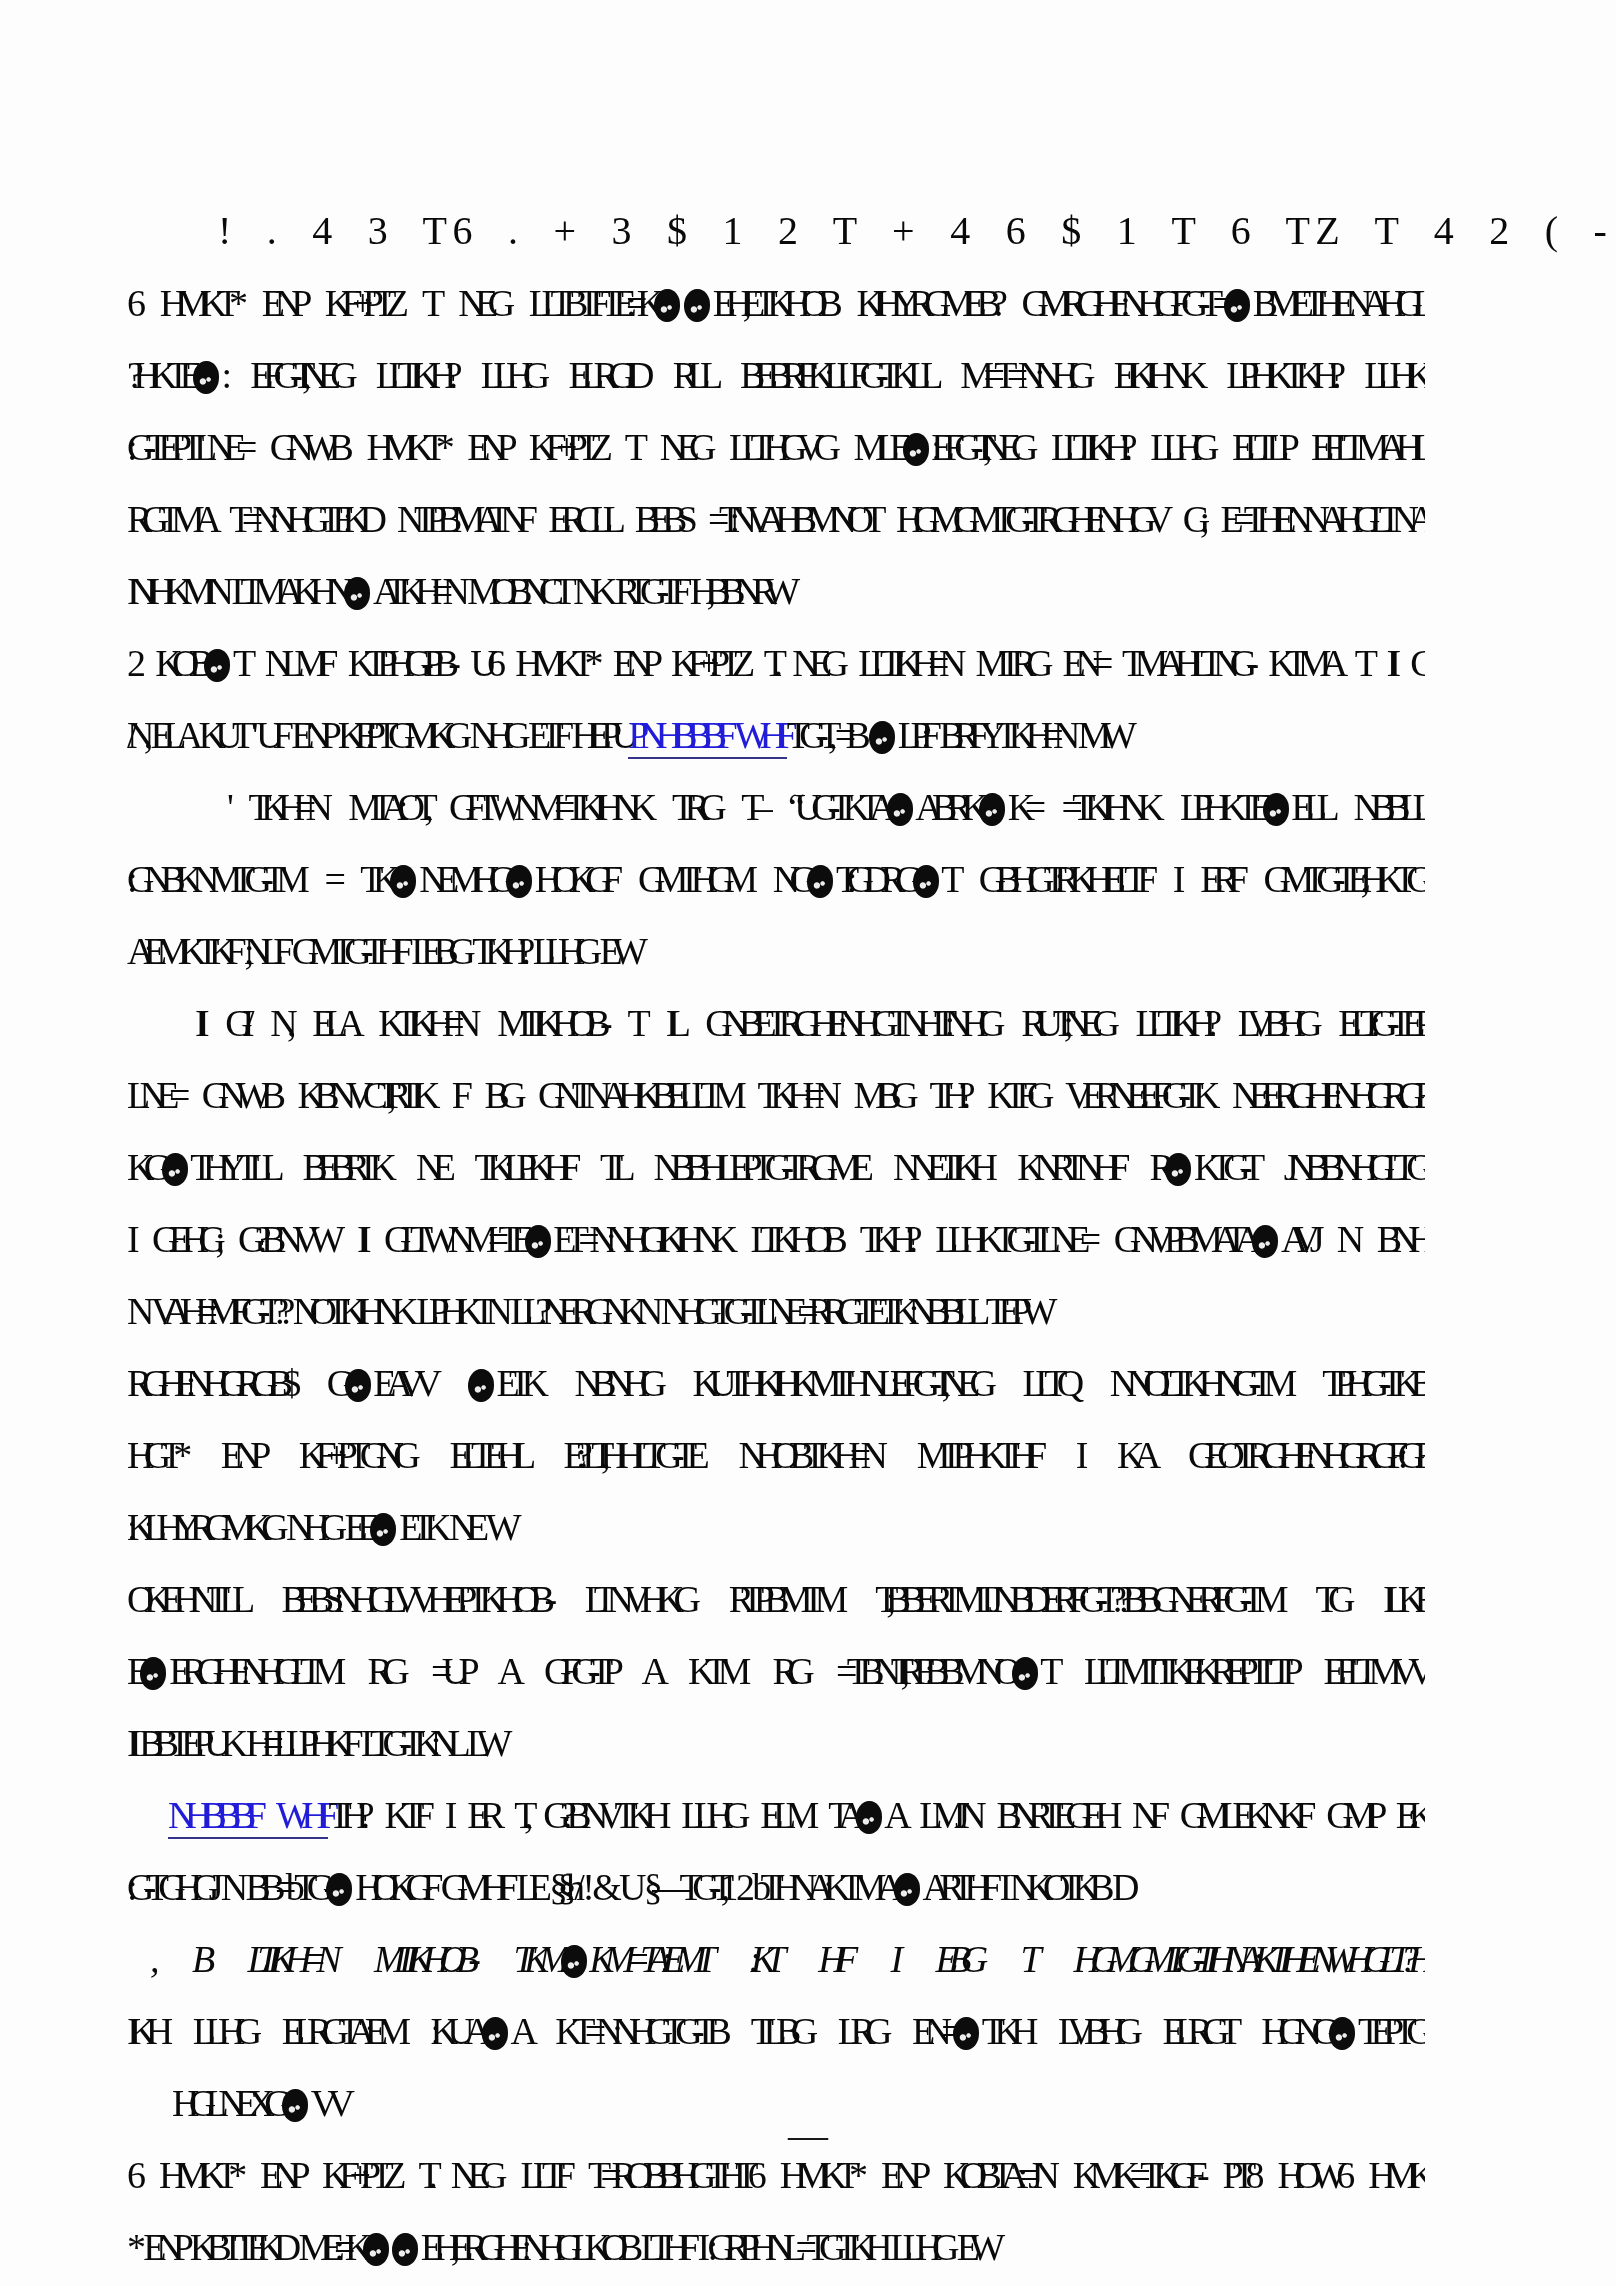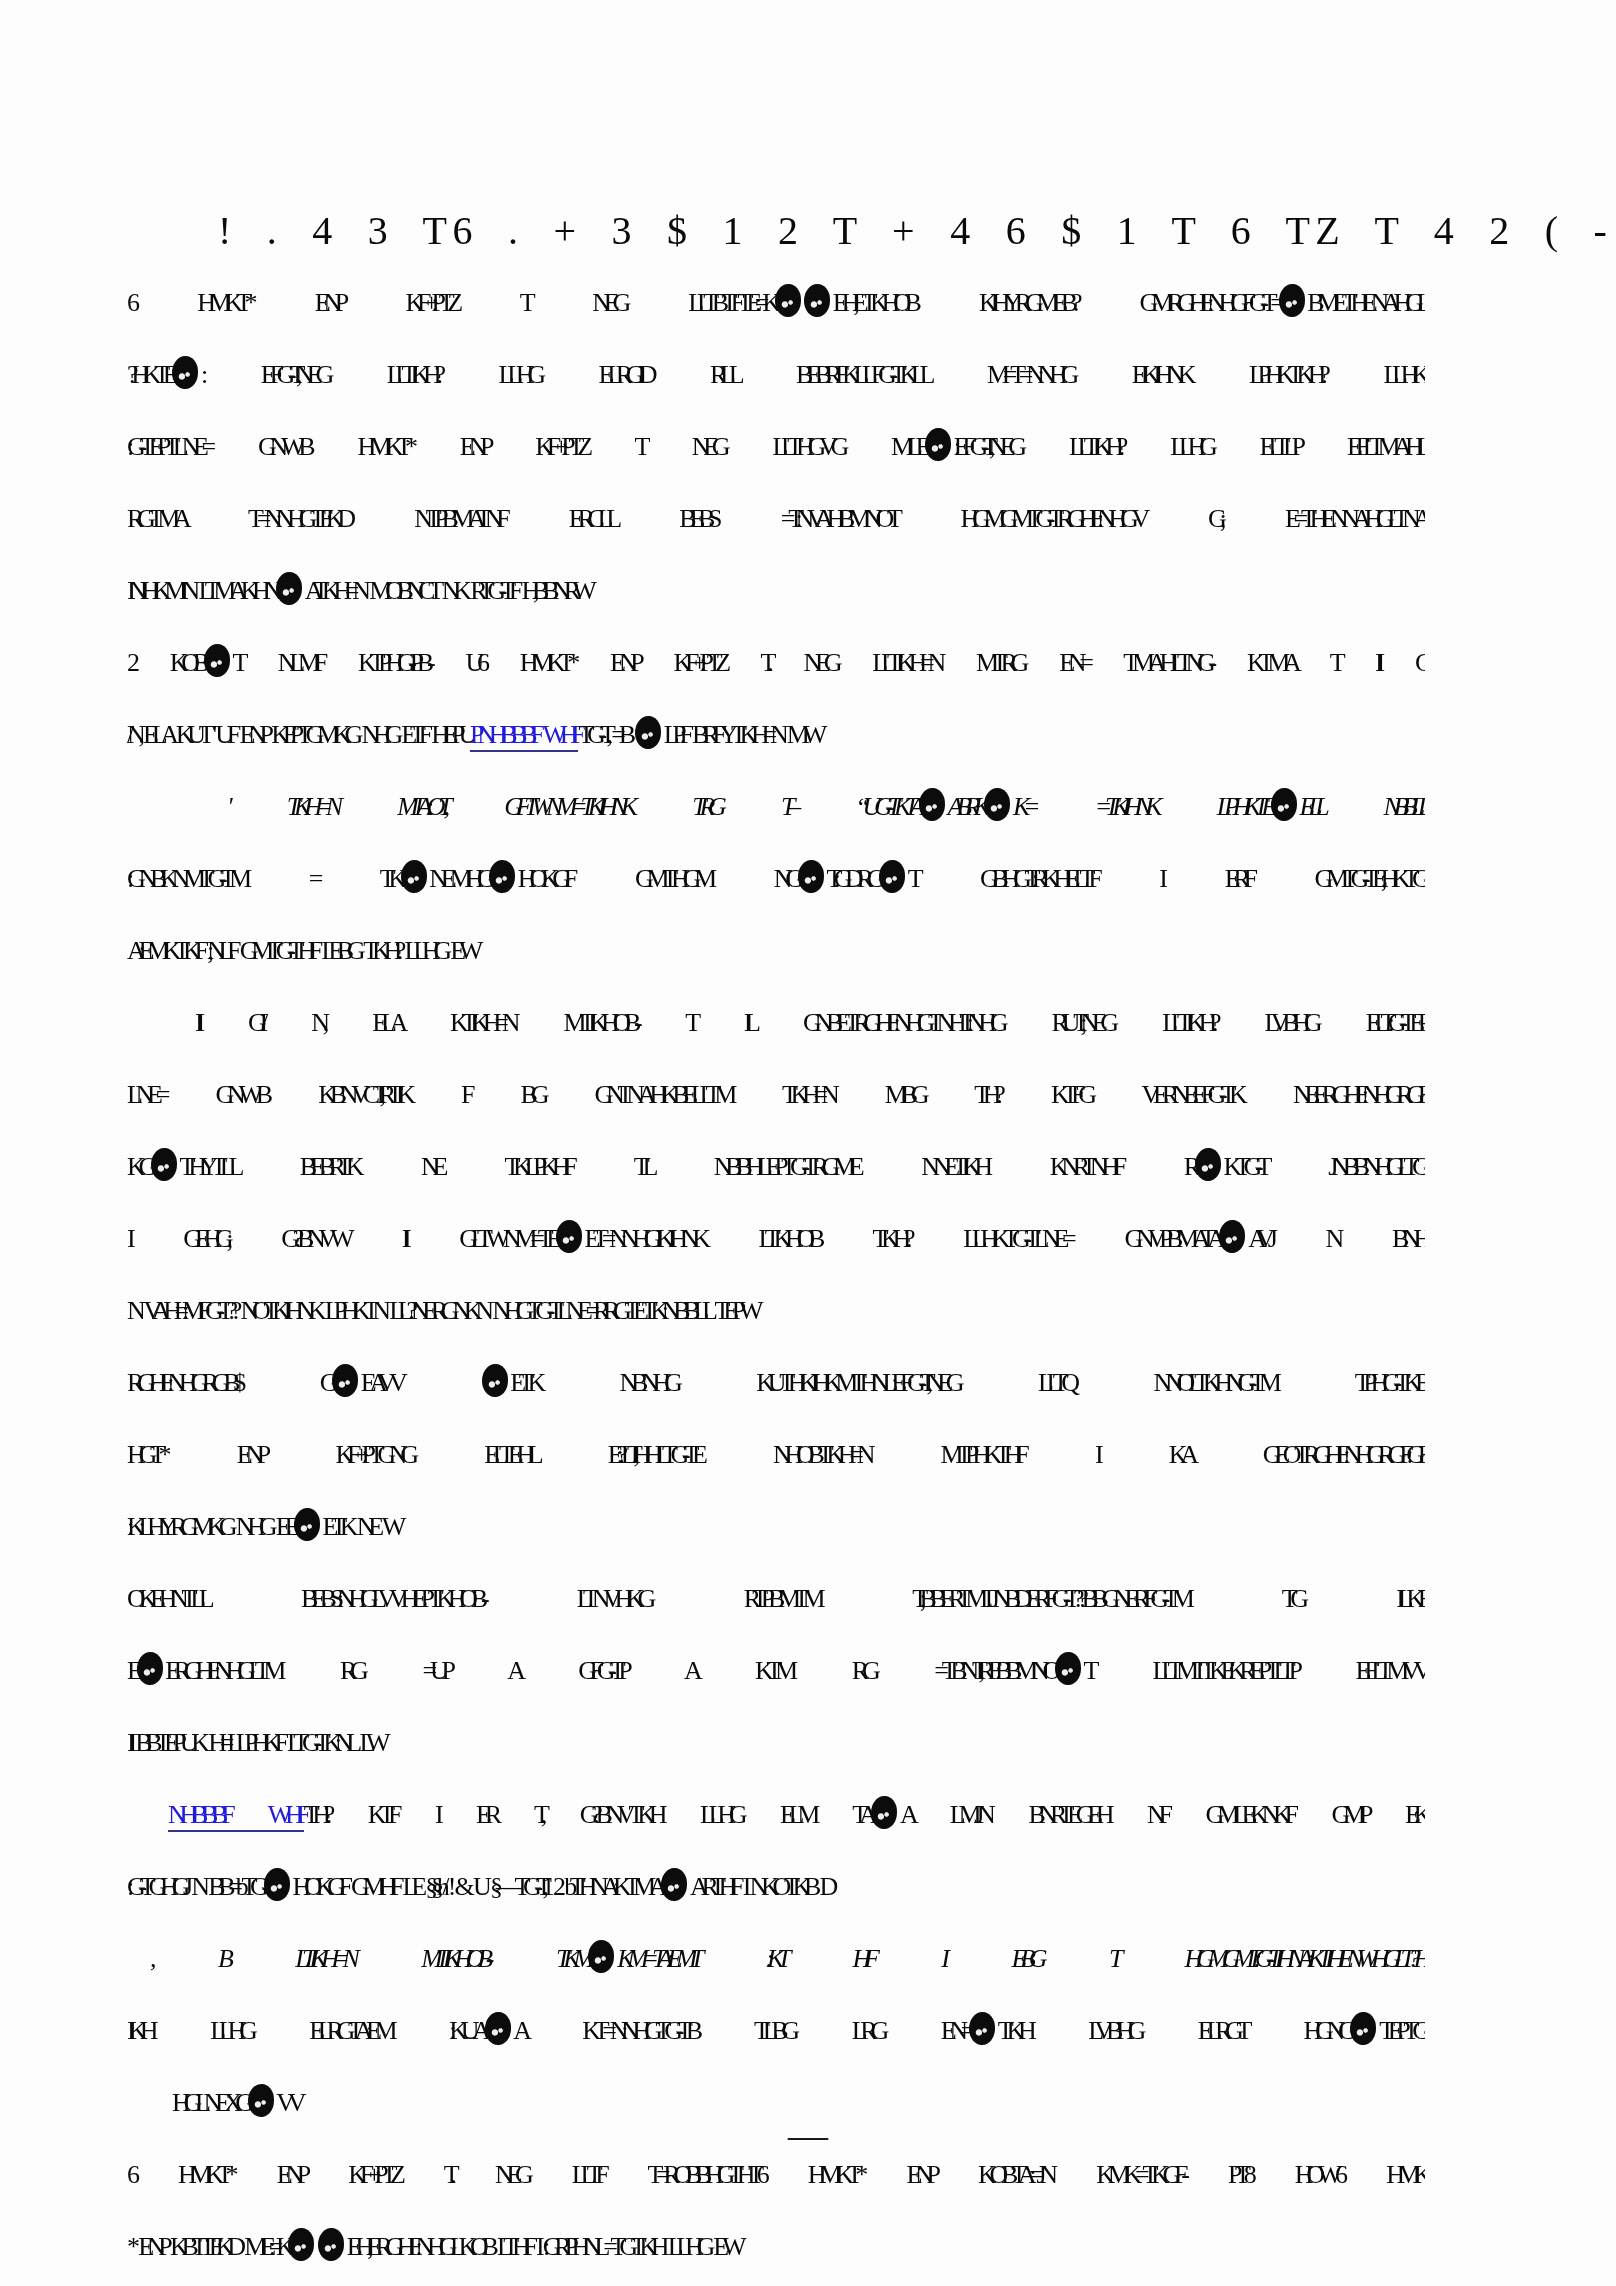--- a/index.html
+++ b/index.html
@@ -21,21 +21,21 @@
   .doc-title{
     height:48px;line-height:48px;
     padding-left:91px;
     font-size:40px;letter-spacing:5.5px;word-spacing:14.5px;
     white-space:nowrap;
     margin-bottom:19px;
   }
   .para{margin-bottom:23.6px;}
   .line{
     height:48px;line-height:48px;
-    font-size:26px;
+    font-size:38px;
     letter-spacing:-0.28em;
     word-spacing:0.24em;
     text-align:justify;
     text-align-last:justify;
     overflow:hidden;
     white-space:nowrap;
     margin-top:24px;
   }
   .line.last{text-align-last:left;white-space:nowrap;}
   .blob{
@@ -74,21 +74,21 @@
           <div class="line">?HKTE<span class="blob"></span>: EFG-T,NEG LLTIKH? LLHG ELRGID RLL BEBRFK:LLFG-TKLL M=T=N:NHG EIKIHNK LPHKTKH? LLHKI</div>
           <div class="line">:G-TEPTLNE= GNWB HMKT* ENP KF+:PTZ T NEG LLTHGVG MLE<span class="blob"></span>:EFG-T,NEG LLTIKH? LLHG ELTLP EFLTMAHL</div>
           <div class="line">RGTMA T=N:NHGTF:KD NTPBMATNF ERCLL  BEBS =T:NVAHBMNOT HGMGMTG-TRGHF:NHGV G; E=THENNAHGLTNA</div>
           <div class="line last">INIHKMIN  LTMAKHN<span class="blob"></span>ATKH=N MOBNCT   NK RTG-TF H,BBNRW</div>
         </div>
         <div class="para">
           <div class="line">2 KOB<span class="blob"></span>T NLMF  KTPHG-PB- U6  HMKT* ENP  KF+:PTZ T. NEG LLTIKH=N MTRG EN= TMAHLTNG- KTMA T II C</div>
           <div class="line last">/N, ELA KUT   '  UF ENP  KF:PTGMKG NHG ETF HEPU<a class="doclink">PNHBBBF WHF</a>TG-T,   =B  <span class="blob"></span>LP:F BRFYTKH=N MW</div>
         </div>
         <div class="para">
-          <div class="line" style="padding-left: 100px; font-style: italic;">'  TKH=N MTA:OT,  GFTWNM=TKIHNK TRG T–  “UG-TKTA<span class="blob"></span>ABRK<span class="blob"></span>K= =TKIHNK LPHKTE<span class="blob"></span>ELL NBBLL</div>
+          <div class="line" style="padding-left: 100px;">'  TKH=N MTA:OT,  GFTWNM=TKIHNK TRG T–  “UG-TKTA<span class="blob"></span>ABRK<span class="blob"></span>K= =TKIHNK LPHKTE<span class="blob"></span>ELL NBBLL</div>
           <div class="line">:GNBKNMTG-TM = TK<span class="blob"></span>NEMHG<span class="blob"></span>HOKGF GMTHGM NG<span class="blob"></span>T:GDRG<span class="blob"></span>T GBHGT:RKHELTF I ERF GMTG-TE;HKTG-</div>
           <div class="line last">A:EM:KTKF ;NLF GMTG-THF I EBG TKH? LLHG EW</div>
         </div>
         <div class="para">
           <div class="line" style="padding-left: 68px;">II GI/ N, ELA KTIKH=N MTIKHOB- T IL GNBETRGHF:NHGTNHT:NHG RUT;NEG LLTIKH? LVBHG ELT:G-TEP</div>
           <div class="line">LNE= GNWB KBNVCT,RTIK F BG GNTNAHKBELLTM TKH=N MBG TH? KTFG VERNE:EFG-TK NE:ERGHF:NHGRGF</div>
           <div class="line">KG<span class="blob"></span>THYTLL  BEBRTK NE TK:LPKHF TL NBBHLEPTG-TRGME NNETIKH KNRTNHF R<span class="blob"></span>KTG-T JNBBNHGLTG-</div>
           <div class="line">I GEHG; G?BNVW II GLTWNM=TE<span class="blob"></span>ET=N:NHGIKIHNK LTKHOB TKH? LLHKTG-TLNE= GNVPBMATA<span class="blob"></span>AVJ N BNH</div>
           <div class="line last">N VAH=:MFG-T??  NOTKIHNK LPHKTN   LL?NERGNKN NHGTG-TLNE=RRGTETK:NBBLL TEPW</div>
         </div>

